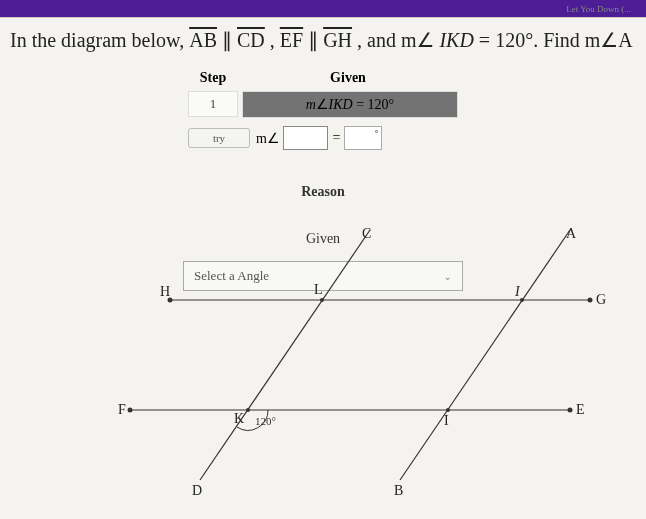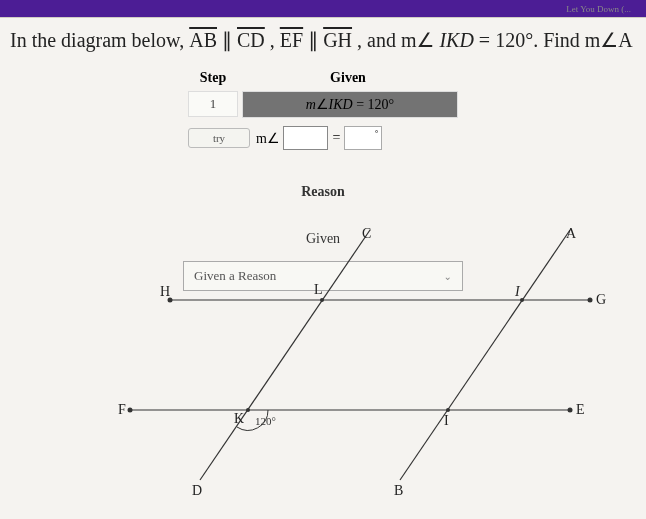--- a/index.html
+++ b/index.html
@@ -222,21 +222,21 @@
             <span class="deg-sup">°</span>
           </div>
         </div>
       </div>
     </div>
 
     <div class="reason-col">
       <div class="col-header" style="text-align:center">Reason</div>
       <div class="reason-given" style="text-align:center; margin-bottom:10px">Given</div>
       <div class="reason-select">
-        <span>Given a Reason</span>
+        <span>Select a Angle</span>
         <span class="chevron">⌄</span>
       </div>
     </div>
   </div>
 </div>
 
 <div class="diagram">
   <svg viewBox="0 0 560 290">
 
     <line x1="110" y1="80" x2="530" y2="80" stroke="#333" stroke-width="1.2"></line>

